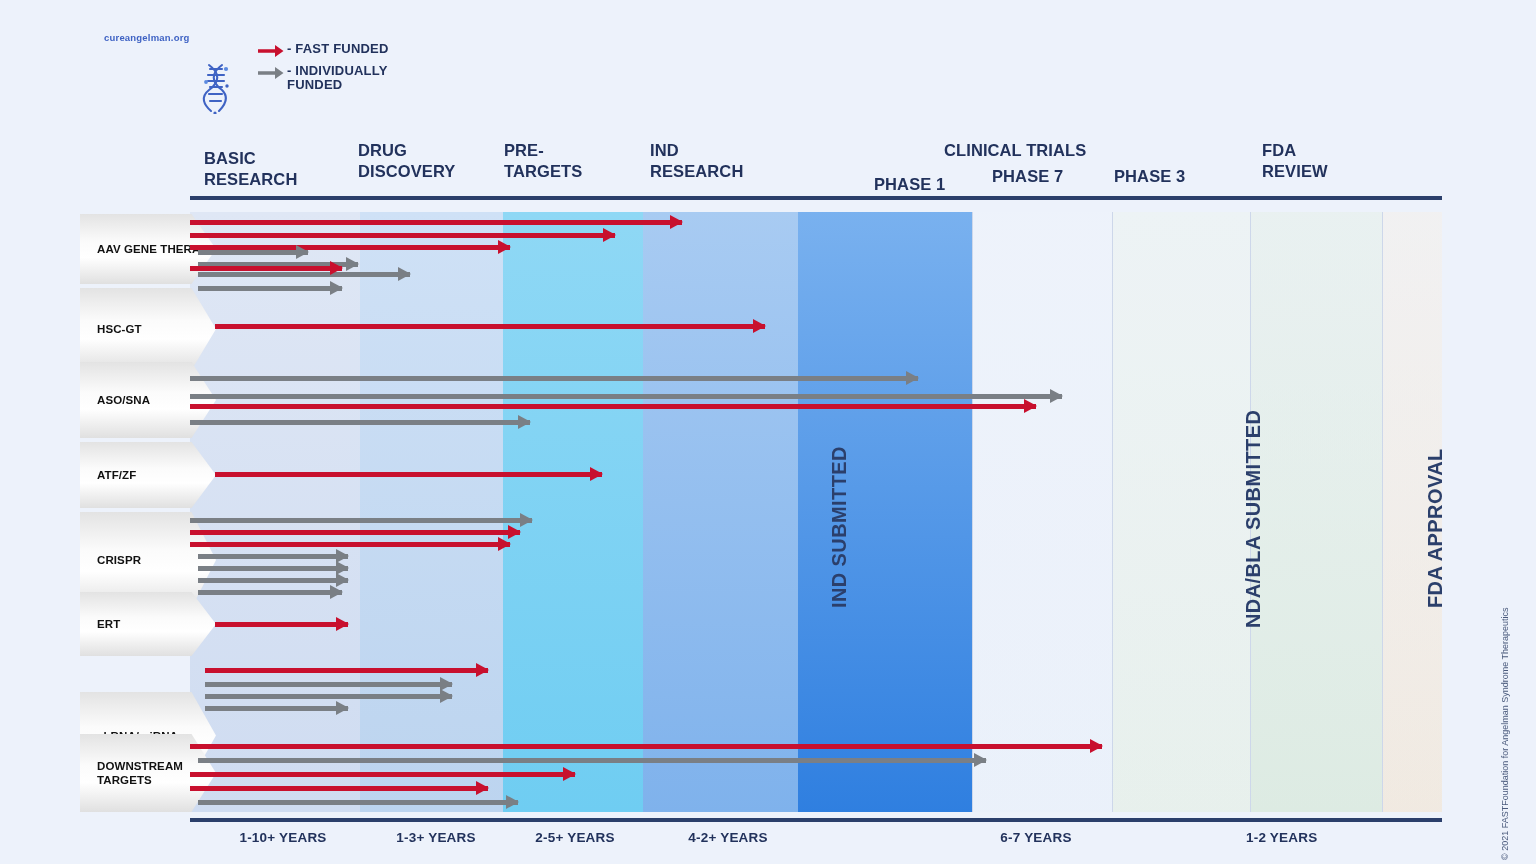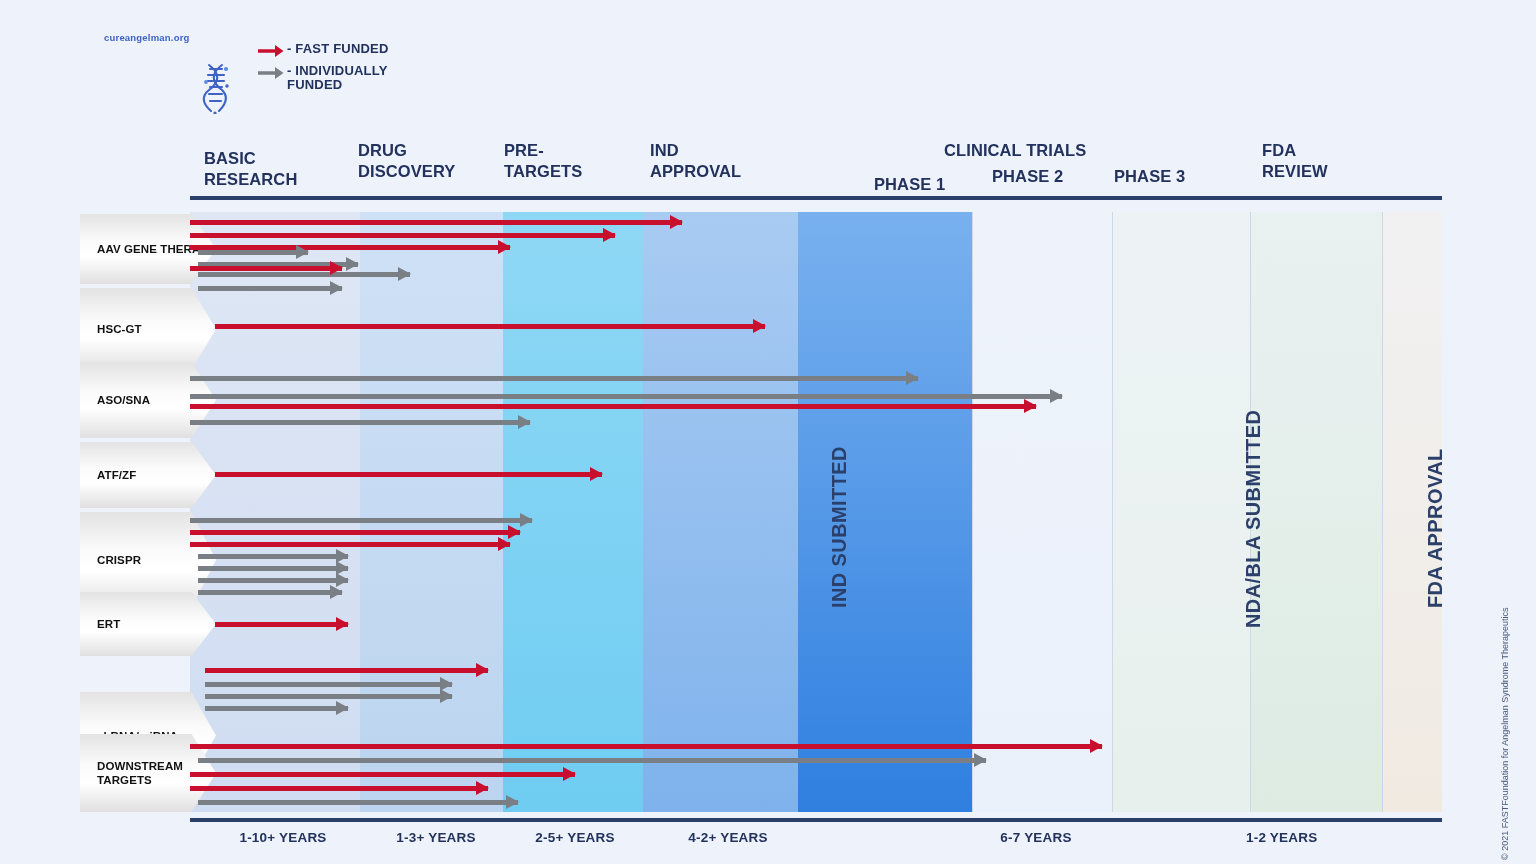--- a/index.html
+++ b/index.html
@@ -140,26 +140,26 @@
 
 
   <div id="headers">
       <div class="hdr" style="left: 204px; top: 148px; white-space: pre;">BASIC
 RESEARCH</div>
       <div class="hdr" style="left: 358px; top: 140px; white-space: pre;">DRUG
 DISCOVERY</div>
       <div class="hdr" style="left: 504px; top: 140px; white-space: pre;">PRE-
 TARGETS</div>
       <div class="hdr" style="left: 650px; top: 140px; white-space: pre;">IND
-APPROVAL</div>
+RESEARCH</div>
       <div class="hdr" style="left: 1262px; top: 140px; white-space: pre;">FDA
 REVIEW</div>
       <div class="hdr" style="left: 944px; top: 140px;">CLINICAL TRIALS</div>
       <div class="hdr" style="left: 874px; top: 174px;">PHASE 1</div>
-      <div class="hdr" style="left: 992px; top: 166px;">PHASE 2</div>
+      <div class="hdr" style="left: 992px; top: 166px;">PHASE 7</div>
       <div class="hdr" style="left: 1114px; top: 166px;">PHASE 3</div>
     </div>
   <div class="hdr-rule"></div>
 
   <div id="rowlabels">
       <div class="rowlab" style="top: 214px; height: 70px;">
         <span>AAV GENE THERAPY</span>
       </div>
       <div class="rowlab" style="top: 288px; height: 82px;">
         <span>HSC-GT</span>

